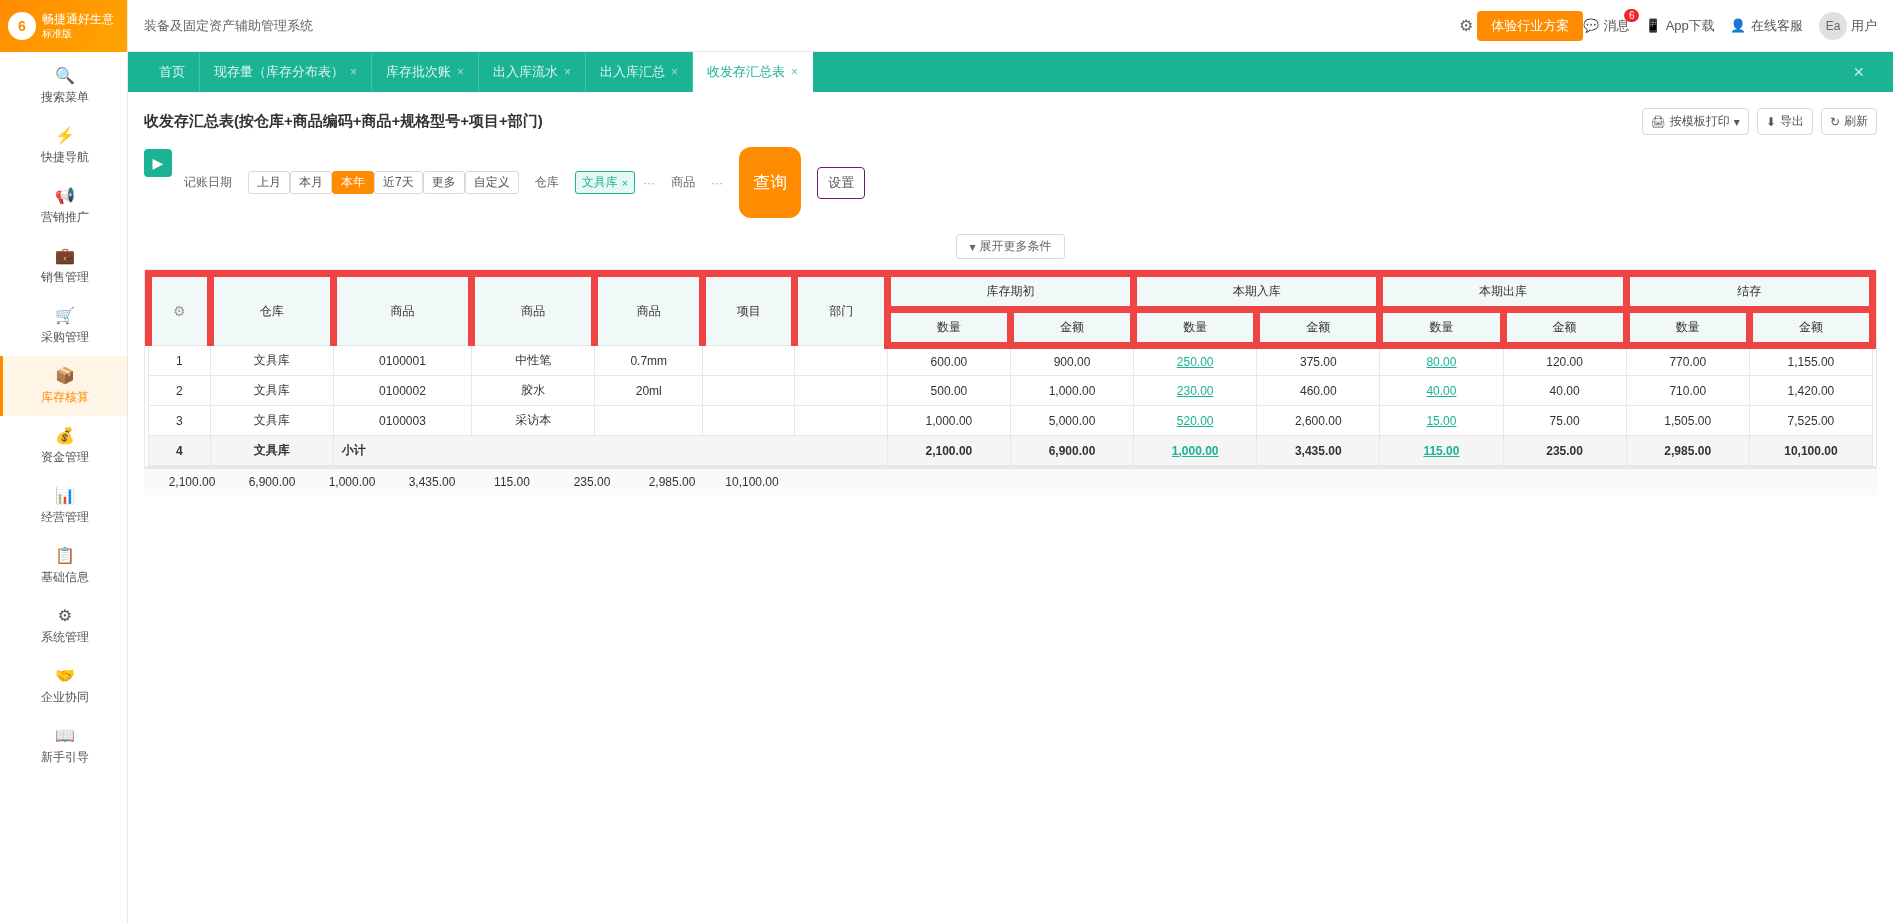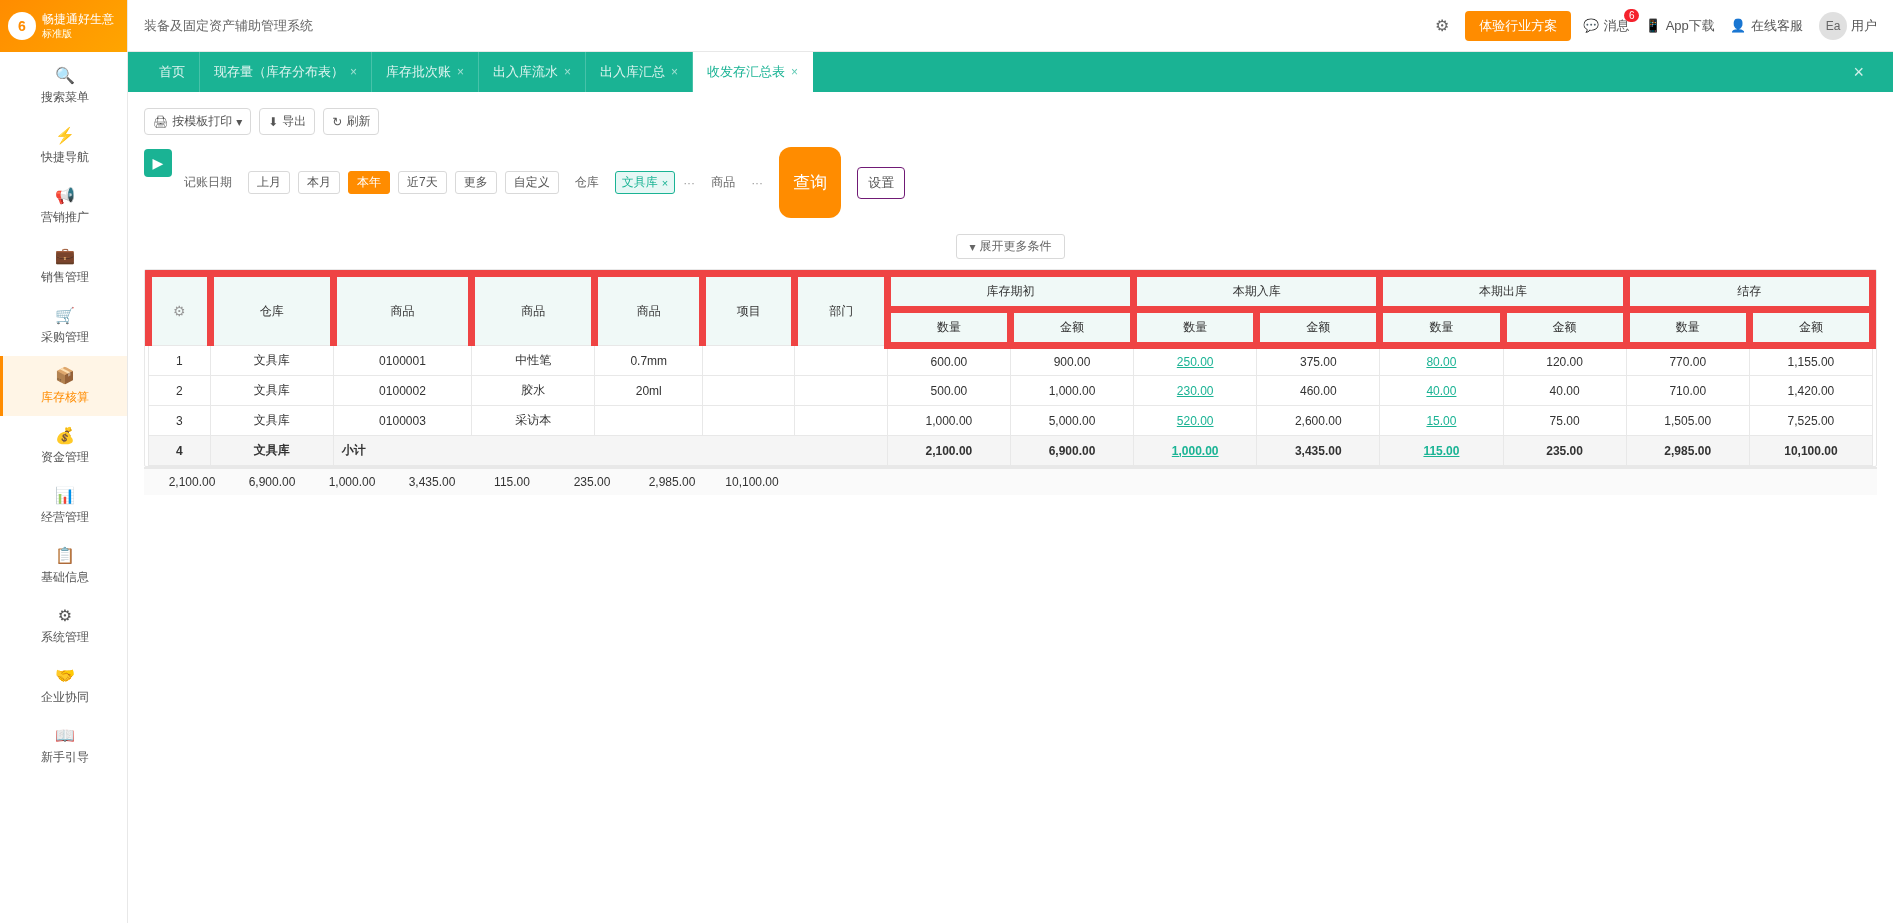--- a/index.html
+++ b/index.html
@@ -13,21 +13,21 @@
     .sidebar-logo-badge { font-size: 10px; color: #ffe; }
     .sidebar-nav { flex: 1; overflow-y: auto; padding: 4px 0; }
     .sidebar-item { display: flex; flex-direction: column; align-items: center; padding: 10px 4px; cursor: pointer; color: #555; font-size: 12px; gap: 4px; border-left: 3px solid transparent; }
     .sidebar-item.active { background: #fff5e6; color: #ff8c00; border-left-color: #ff8c00; }
     .sidebar-item-icon { font-size: 16px; }
 
     
     .main { flex: 1; display: flex; flex-direction: column; overflow: hidden; }
 
     
-    .topbar { background: #fff; border-bottom: 1px solid #e8e8e8; display: flex; align-items: center; padding: 0 16px; height: 52px; gap: 12px; }
+    .topbar { background: #fff; border-bottom: 1px solid #e8e8e8; display: flex; align-items: center; padding: 0 16px; height: 52px; }
     .topbar-title { color: #666; font-size: 13px; flex: 1; }
     .topbar-demo-btn { background: #ff8c00; color: #fff; border: none; padding: 6px 14px; border-radius: 4px; cursor: pointer; font-size: 13px; }
     .topbar-gear { color: #666; font-size: 16px; cursor: pointer; margin-right: 4px; }
     .topbar-right { display: flex; align-items: center; gap: 16px; }
     .topbar-right-item { display: flex; align-items: center; gap: 4px; color: #555; font-size: 13px; cursor: pointer; position: relative; }
     .badge { background: #f5222d; color: #fff; border-radius: 10px; font-size: 10px; padding: 1px 5px; position: absolute; top: -8px; right: -10px; }
     .user-avatar { width: 28px; height: 28px; background: #e0e0e0; border-radius: 50%; display: flex; align-items: center; justify-content: center; font-size: 12px; color: #666; }
 
     
     .tabbar { background: #1ab394; display: flex; align-items: center; height: 40px; padding: 0 17px; }
@@ -48,21 +48,21 @@
     .action-btn { display: flex; align-items: center; gap: 4px; color: #555; font-size: 12px; cursor: pointer; border: 1px solid #d9d9d9; padding: 4px 8px; border-radius: 4px; background: #fff; }
     .btn-primary { background: #ff8c00; color: #fff; border: none; padding: 24px 14px; border-radius: 12px; cursor: pointer; font-size: 17px; }
     .btn-secondary { background: #fff; color: #555; border: 1px solid #701a75; padding: 6px 10px; border-radius: 4px; cursor: pointer; font-size: 13px; }
 
     
     .filter-area { display: flex; align-items: flex-start; gap: 12px; margin-bottom: 10px; background: #fff; }
     .filter-toggle { background: #1ab394; color: #fff; border: none; width: 28px; height: 28px; border-radius: 4px; cursor: pointer; font-size: 14px; display: flex; align-items: center; justify-content: center; margin-top: 2px; }
     .filter-content { flex: 1; }
     .filter-row { display: flex; align-items: center; gap: 16px; margin-bottom: 6px; flex-wrap: wrap; }
     .filter-label { color: #666; font-size: 12px; white-space: nowrap; }
-    .filter-date-btns { display: flex; align-items: center; gap: 8px; }
+    .filter-date-btns { display: flex; align-items: center; gap: 0; }
     .date-btn { border: 1px solid #d9d9d9; background: #fff; padding: 2px 8px; border-radius: 3px; font-size: 12px; cursor: pointer; color: #555; }
     .date-btn.active { background: #ff8c00; color: #fff; border-color: #ff8c00; }
     .date-range { color: #999; font-size: 11px; margin-top: 2px; }
     .filter-tag-area { display: flex; align-items: center; gap: 8px; }
     .filter-tag { background: #e6f7f5; border: 1px solid #1ab394; color: #1ab394; padding: 2px 6px; border-radius: 3px; font-size: 12px; display: flex; align-items: center; gap: 4px; }
     .filter-tag-close { cursor: pointer; font-size: 11px; }
     .filter-more { color: #999; font-size: 12px; cursor: pointer; }
     .expand-btn { display: flex; align-items: center; justify-content: center; gap: 4px; color: #666; font-size: 12px; cursor: pointer; border: 1px solid #d9d9d9; padding: 3px 12px; border-radius: 3px; background: #fff; margin: 0 auto; width: fit-content; margin-bottom: 8px; }
 
     
@@ -210,20 +210,21 @@
         <span class="tab-close">×</span>
       </div>
       <div class="tabbar-spacer"></div>
     <span class="tabbar-close-btn">×</span>
   </div>
 
   <div class="page">
     <div class="page-inner">
 
       <div class="page-header">
+        <h2 class="page-title">收发存汇总表(按仓库+商品编码+商品+规格型号+项目+部门)</h2>
         <div class="page-actions">
           <button class="action-btn">
             <span>🖨</span>
             <span>按模板打印</span>
             <span>▾</span>
           </button>
           <button class="action-btn">
             <span>⬇</span>
             <span>导出</span>
           </button>

